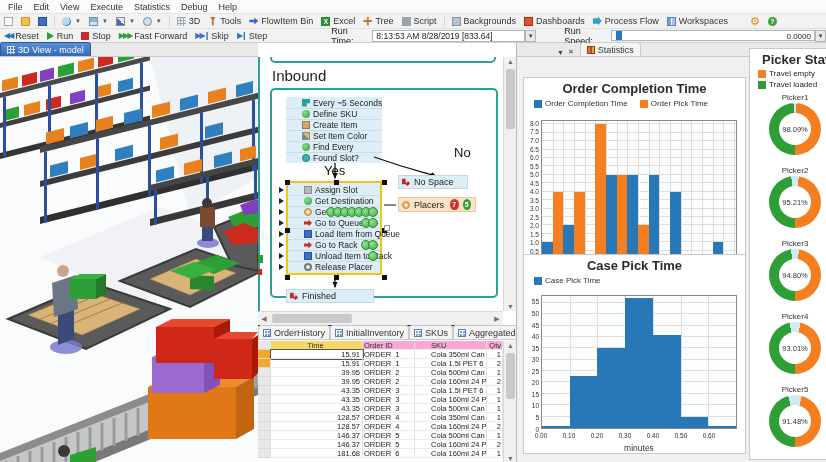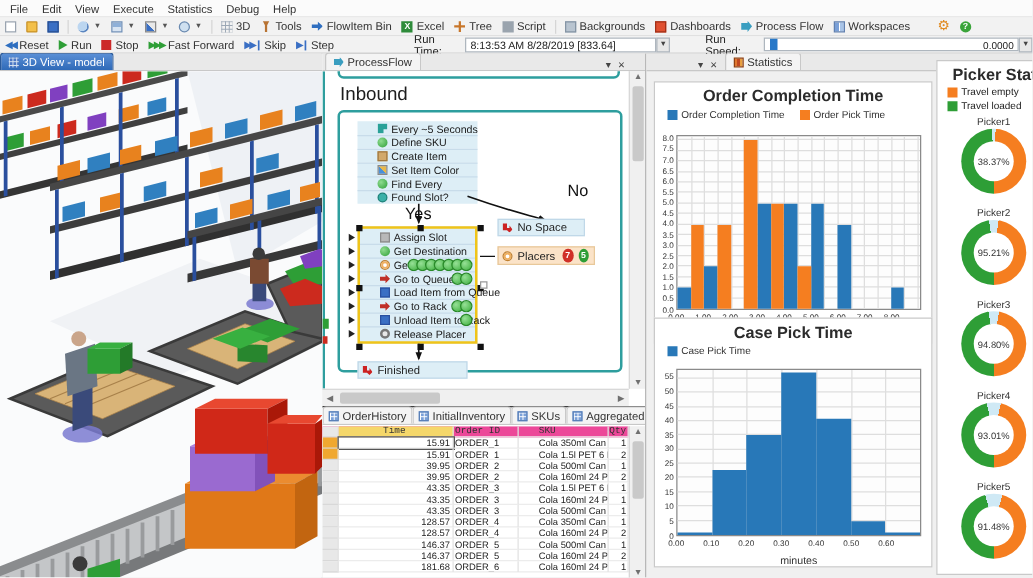--- a/index.html
+++ b/index.html
@@ -98,21 +98,21 @@
   #tbl-tabs { left:0; top:0; width:258px; }
   #tbl-grid { position:absolute; left:0; top:15px; width:245px; height:122px; overflow:hidden; font-size:7.5px; }
   .tr { display:flex; height:9px; line-height:9px; }
   .tr > div { border-right:1px solid #e2e2e2; border-bottom:1px solid #ececec; overflow:hidden; white-space:nowrap; }
   .c-gut { width:13px; background:#e8e8e8; border-bottom:1px solid #d8d8d8 !important; }
   .c-gut.hot { background:#f0a830; }
   .c-time { width:92px; text-align:right; padding-right:2px; }
   .c-oid { width:52px; padding-left:1px; }
   .c-sku { width:72px; padding-left:16px; }
   .c-qty { flex:1; text-align:right; padding-right:1px; }
-  .thdr { background:#ec4899; font-size:7.5px; color:#333;font-family:Liberation Mono, monospace; }
+  .thdr { background:#f9a8d4; font-size:7.5px; color:#333; }
   .thdr .c-time { background:#f5d76a; text-align:center; }
   .sel-cell { outline:1px solid #555; background:#fff; }
   #tbl-vscroll { position:absolute; right:0; top:15px; width:13px; height:122px; background:#f0f0f0; border-left:1px solid #d8d8d8; }
 
   
   #paneStats { position:absolute; left:516px; top:43px; width:310px; height:419px; background:#f0f0f0; border-left:1px solid #b8b8b8; overflow:hidden; }
   .widget { position:absolute; background:#fff; border:1px solid #c9c9c9; }
   .w-title { text-align:center; font-size:13px; font-weight:bold; color:#2b2b2b; padding-top:3px; }
   .legend { display:flex; gap:12px; padding:3px 0 0 10px; font-size:8px; color:#333; flex-wrap:nowrap; }
   .leg-item { display:inline-flex; align-items:center; gap:3px; white-space:nowrap; }
@@ -418,28 +418,20 @@
 
         <g>
           <circle cx="64" cy="394" r="6" fill="#3a3a3a"></circle>
           <polygon points="70,398 96,390 96,405 70,405" fill="#2e9e36"></polygon>
         </g>
       </svg>
     </div>
   </div>
 
   <div id="panePF">
-    <div class="pane-tabbar" style="left:0;top:0;width:258px;position:absolute;">
-      <span class="tab" style="margin-left:2px;">
-        <span class="tab-ico ti-pf"></span>
-        <span>ProcessFlow</span>
-      </span>
-      <span class="pane-ctrl" style="margin-left:auto;">▼</span>
-      <span class="pane-ctrl" style="margin-right:14px;">✕</span>
-    </div>
     <div id="pf-content">
 
       <div class="pf-container" style="left:12px; top:-26px; width:226px; height:32px;"></div>
 
       <div class="abs" style="left:0;top:0;width:2px;height:254px;background:#2e9e9e;"></div>
       <div class="abs" style="left:0;top:198px;width:5px;height:8px;background:#2e9e36;"></div>
       <div class="abs" style="left:0;top:212px;width:4px;height:6px;background:#cc2a1e;"></div>
 
       <div class="pf-title" style="left:14px; top:10px;">Inbound</div>
       <div class="pf-container" style="left:12px; top:31px; width:228px; height:210px;"></div>
@@ -710,21 +702,21 @@
   <div id="paneStats">
     <div class="pane-tabbar" style="left:0;top:0;width:310px;position:absolute;">
       <span class="pane-ctrl" style="margin-left:38px;">▼</span>
       <span class="pane-ctrl">✕</span>
       <span class="tab" style="margin-left:4px;">
         <span class="tab-ico ti-stats"></span>
         <span>Statistics</span>
       </span>
     </div>
 
-    <div class="widget" style="left:6px; top:22px; width:223px; height:210px;">
+    <div class="widget" style="left:6px; top:34px; width:223px; height:210px;">
       <div class="w-title">Order Completion Time</div>
       <div class="legend" id="oct-legend">
           <span class="leg-item">
             <span class="leg-sq" style="background: rgb(40, 120, 184);"></span>
             <span>Order Completion Time</span>
           </span>
           <span class="leg-item">
             <span class="leg-sq" style="background: rgb(245, 126, 32);"></span>
             <span>Order Pick Time</span>
           </span>
@@ -874,21 +866,21 @@
             <span style="font-size: 8px;">Travel empty</span>
           </span>
           <span class="leg-item" style="position: absolute; left: 8px; top: 13px;">
             <span class="leg-sq" style="background: rgb(46, 158, 54);"></span>
             <span style="font-size: 8px;">Travel loaded</span>
           </span>
         </div>
       <div id="picker-donuts" style="position:relative;">
           <div class="picker-name" style="left: 15px; top: 2px;">Picker1</div>
           <div class="donut" style="left: 19px; top: 12px; background: conic-gradient(rgb(207, 233, 245) 0%, rgb(207, 233, 245) 0.955%, rgb(245, 126, 32) 0.955%, rgb(245, 126, 32) 50%, rgb(46, 158, 54) 50%, rgb(46, 158, 54) 99.045%, rgb(207, 233, 245) 99.045%, rgb(207, 233, 245) 100%);">
-            <div class="donut-hole">38.37%</div>
+            <div class="donut-hole">98.09%</div>
           </div>
           <div class="picker-name" style="left: 15px; top: 75px;">Picker2</div>
           <div class="donut" style="left: 19px; top: 85px; background: conic-gradient(rgb(207, 233, 245) 0%, rgb(207, 233, 245) 2.395%, rgb(245, 126, 32) 2.395%, rgb(245, 126, 32) 50%, rgb(46, 158, 54) 50%, rgb(46, 158, 54) 97.605%, rgb(207, 233, 245) 97.605%, rgb(207, 233, 245) 100%);">
             <div class="donut-hole">95.21%</div>
           </div>
           <div class="picker-name" style="left: 15px; top: 148px;">Picker3</div>
           <div class="donut" style="left: 19px; top: 158px; background: conic-gradient(rgb(207, 233, 245) 0%, rgb(207, 233, 245) 2.6%, rgb(245, 126, 32) 2.6%, rgb(245, 126, 32) 50%, rgb(46, 158, 54) 50%, rgb(46, 158, 54) 97.4%, rgb(207, 233, 245) 97.4%, rgb(207, 233, 245) 100%);">
             <div class="donut-hole">94.80%</div>
           </div>
           <div class="picker-name" style="left: 15px; top: 221px;">Picker4</div>

